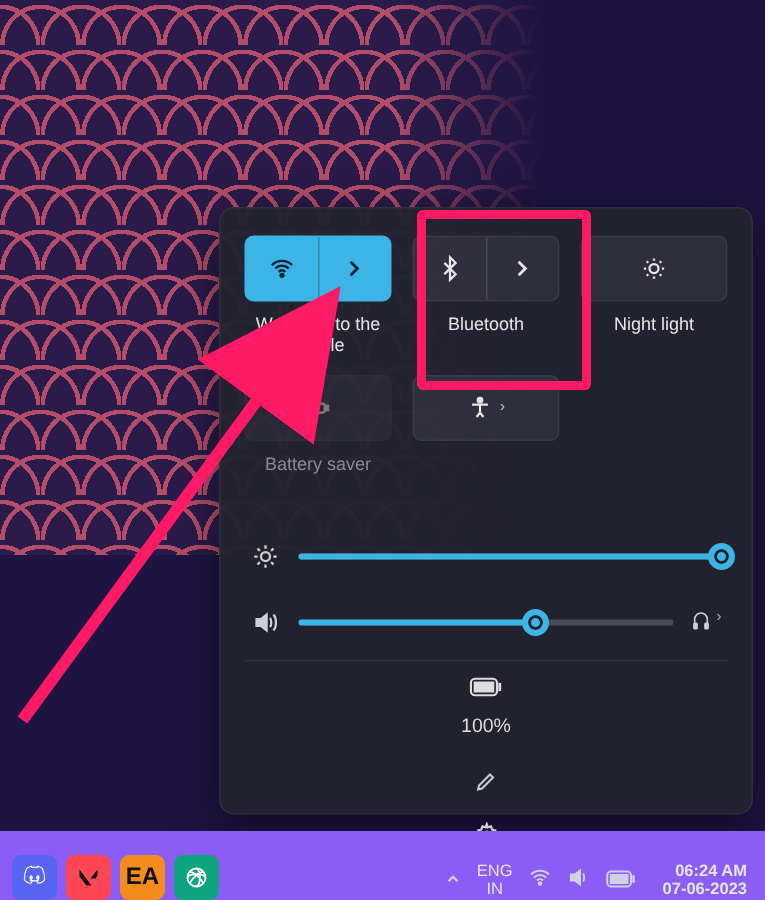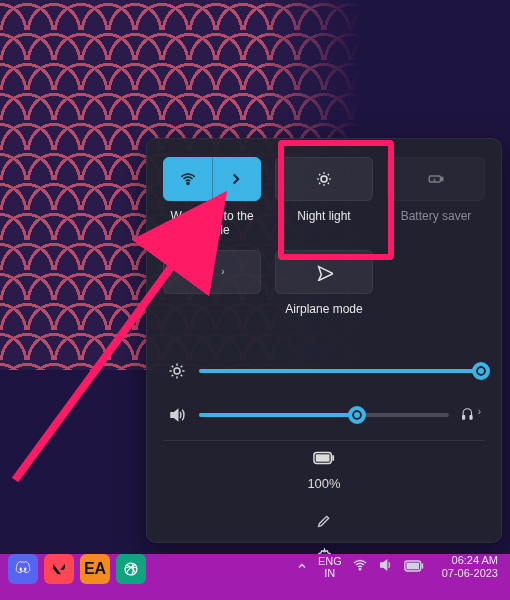--- a/index.html
+++ b/index.html
@@ -107,37 +107,37 @@
   }
   .panel-bottom .spacer{flex:1;}
   .panel-bottom .ibtn{
     width:28px; height:28px; display:flex; align-items:center; justify-content:center;
     border-radius:4px; cursor:pointer; color:#cfcfd6;
   }
 
   
   .taskbar{
     position:absolute; left:0; right:0; bottom:0; height:46px;
-    background:#a21caf; display:flex; align-items:flex-start;
+    background:#8b5cf6; display:flex; align-items:flex-end;
     padding:0 8px; color:#e6e6e6; font-size:12px;
   }
   .taskbar .app{
     width:30px; height:30px; margin-right:6px; border-radius:6px;
     display:flex; align-items:center; justify-content:center; font-size:16px;
     cursor:pointer;
   }
   .discord{ background:#5865f2; color:#fff;}
   .valorant{ background:#ff4655; color:#111; font-weight:bold;}
   .ea{ background:#f38b1e; color:#111; font-weight:bold; font-size:13px;}
   .openai{ background:#10a37f; color:#fff;}
   .taskbar .spacer{flex:1;}
   .tray{ display:flex; align-items:center; gap:10px; }
   .tray .glyph{ color:#cfd2e0; font-size:15px; cursor:pointer;}
   .lang{ text-align:center; line-height:1.1; font-size:11px; cursor:pointer;}
-  .clock{ text-align:right; line-height:1.15; font-size:11px; margin-left:8px; margin-right:4px; cursor:pointer;}
+  .clock{ text-align:right; line-height:1.15; font-size:11px; margin-left:8px; margin-right:4px; cursor:pointer;font-weight:bold;}
 
   
   .annot-box{
     position:absolute; border:6px solid #ff1a66; border-radius:4px;
     pointer-events:none;
   }
   .annot-arrow{
     position:absolute; pointer-events:none;
   }
 </style>
@@ -163,20 +163,35 @@
         </div>
         <div class="half">
           <svg class="icon" viewBox="0 0 24 24" fill="none" stroke="currentColor" stroke-width="2.5">
               <path d="M9 6l6 6-6 6"></path>
             </svg>
         </div>
       </div>
       <div class="tile-label">Welcome to the Jungle</div>
     </div>
 
+    <div class="tile-group">
+      <div class="tile split">
+        <div class="half">
+          <svg class="icon" viewBox="0 0 24 24" fill="none" stroke="currentColor" stroke-width="2">
+            <path d="M7 7l10 10-5 5V2l5 5L7 17"></path>
+          </svg>
+        </div>
+        <div class="half">
+          <svg class="icon" viewBox="0 0 24 24" fill="none" stroke="currentColor" stroke-width="2.5">
+              <path d="M9 6l6 6-6 6"></path>
+            </svg>
+        </div>
+      </div>
+      <div class="tile-label">Bluetooth</div>
+    </div>
 
     <div class="tile-group">
       <div class="tile">
         <svg class="icon" viewBox="0 0 24 24" fill="none" stroke="currentColor" stroke-width="2">
           <circle cx="12" cy="12" r="4"></circle>
             <path d="M12 3v2M12 19v2M3 12h2M19 12h2M5.5 5.5l1.4 1.4M17.1 17.1l1.4 1.4M5.5 18.5l1.4-1.4M17.1 6.9l1.4-1.4"></path>
         </svg>
       </div>
       <div class="tile-label">Night light</div>
     </div>
@@ -195,28 +210,20 @@
     <div class="tile-group">
       <div class="tile">
         <svg class="icon" viewBox="0 0 24 24" fill="none" stroke="currentColor" stroke-width="2">
           <circle cx="12" cy="5" r="2" fill="currentColor"></circle>
             <path d="M5 9h14M12 9v7M9 20l3-4 3 4"></path>
         </svg>
         <span class="mini-chevron">›</span>
       </div>
     </div>
 
-    <div class="tile-group">
-      <div class="tile">
-        <svg class="icon" viewBox="0 0 24 24" fill="none" stroke="currentColor" stroke-width="2">
-          <path d="M2 12l20-7-7 20-3-8-10-5z" transform="rotate(45 12 12)"></path>
-        </svg>
-      </div>
-      <div class="tile-label">Airplane mode</div>
-    </div>
   </div>
 
   <div class="slider-row">
     <div class="glyph">
       <svg width="18" height="18" viewBox="0 0 24 24" fill="none" stroke="currentColor" stroke-width="2">
           <circle cx="12" cy="12" r="4"></circle>
           <path d="M12 2v3M12 19v3M2 12h3M19 12h3M4.9 4.9l2.1 2.1M17 17l2.1 2.1M4.9 19.1L7 17M17 7l2.1-2.1"></path>
         </svg>
     </div>
     <div class="slider-track">

